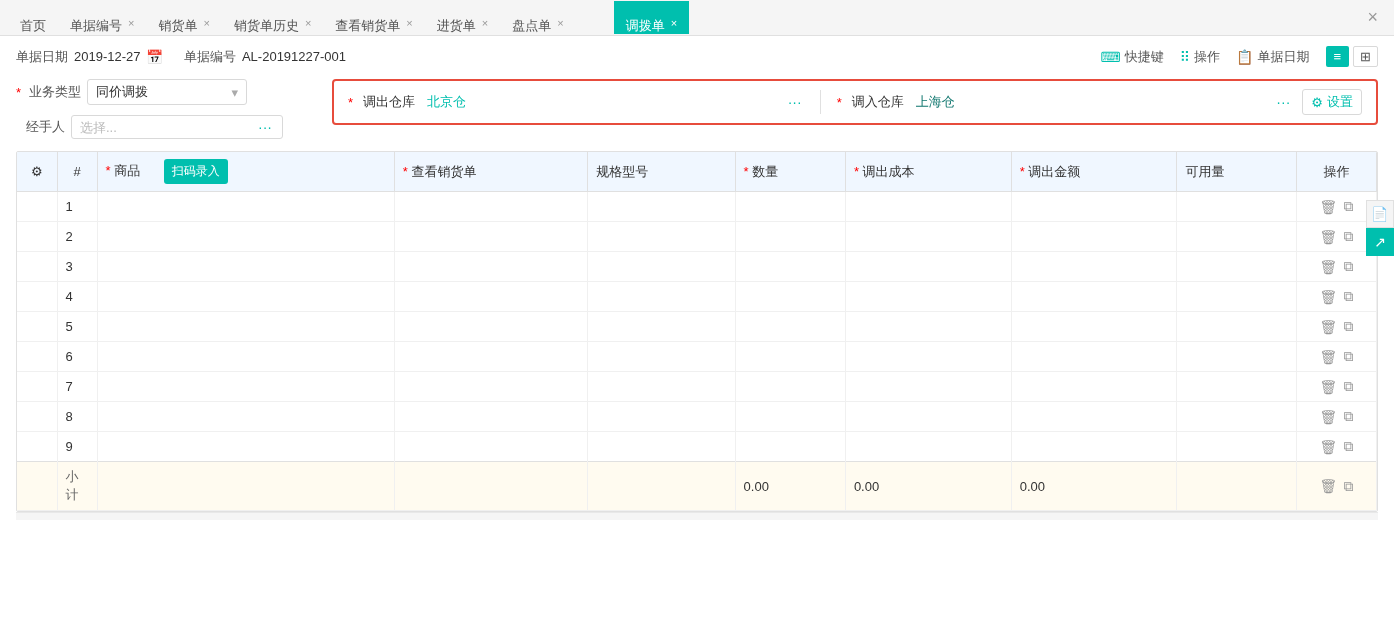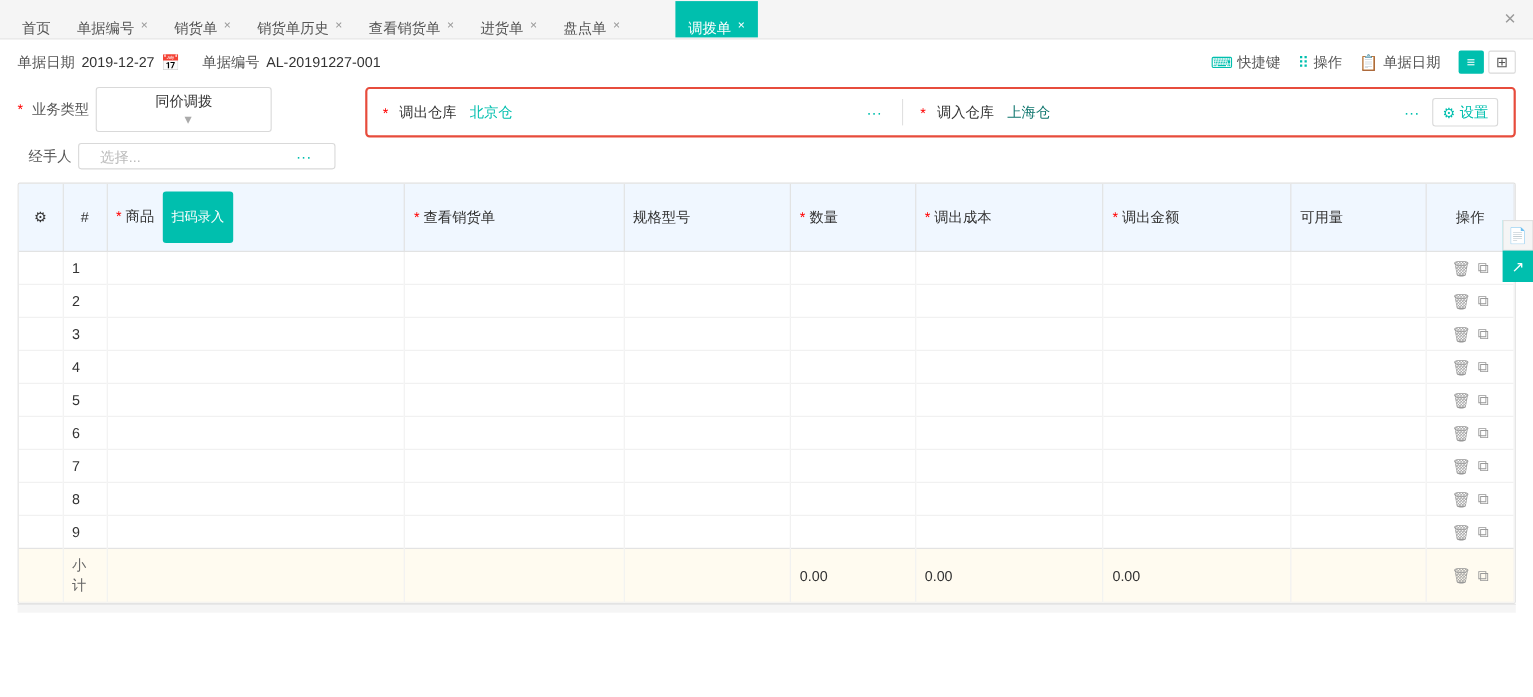--- a/index.html
+++ b/index.html
@@ -120,21 +120,20 @@
     .form-select {
       display: flex;
       align-items: center;
       border: 1px solid #d9d9d9;
       border-radius: 3px;
       padding: 3px 8px;
       background: #fff;
       cursor: pointer;
       min-width: 160px;
       justify-content: space-between;
-      flex-direction: column;
     }
     .form-text-input {
       border: none;
       outline: none;
       color: #555;
       font-size: 13px;
       min-width: 120px;
       cursor: pointer;
     }
     .form-text-input::placeholder { color: #bbb; }
@@ -204,24 +203,24 @@
       font-weight: normal;
       white-space: nowrap;
     }
     thead th:first-child { width: 40px; text-align: center; }
     thead th.num-col { width: 40px; text-align: center; }
     .scan-btn {
       background: #00bfae;
       color: #fff;
       border: none;
       border-radius: 3px;
-      padding: 15px 8px;
+      padding: 4px 8px;
       font-size: 12px;
       cursor: pointer;
-      margin-left: 4px;
+      margin-left: 20px;
     }
     tbody tr {
       border-bottom: 1px solid #f0f0f0;
     }
     tbody td {
       padding: 6px 8px;
       border-right: 1px solid #f0f0f0;
       color: #333;
     }
     tbody td:first-child { text-align: center; color: #666; }
@@ -361,21 +360,21 @@
       <div class="form-field">
         <span class="required-star">*</span>
         <label>业务类型</label>
         <div class="form-select">
           <span>同价调拨</span>
           <span style="margin-left:8px; color:#aaa;">▾</span>
         </div>
       </div>
       <div class="form-field">
         <label style="padding-left:10px;">经手人</label>
-        <div style="display:flex; align-items:center; border:1px solid #d9d9d9; border-radius:3px; padding:3px 19px; min-width:160px;">
+        <div style="display:flex; align-items:center; border:1px solid #d9d9d9; border-radius:3px; padding:3px 8px; min-width:160px;">
           <input type="text" class="form-text-input" style="width: 100%;" placeholder="选择...">
           <span class="ellipsis-btn">···</span>
         </div>
       </div>
     </div>
 
     <div class="warehouse-box">
       <div class="warehouse-field">
         <span class="required-star">*</span>
         <label>调出仓库</label>

